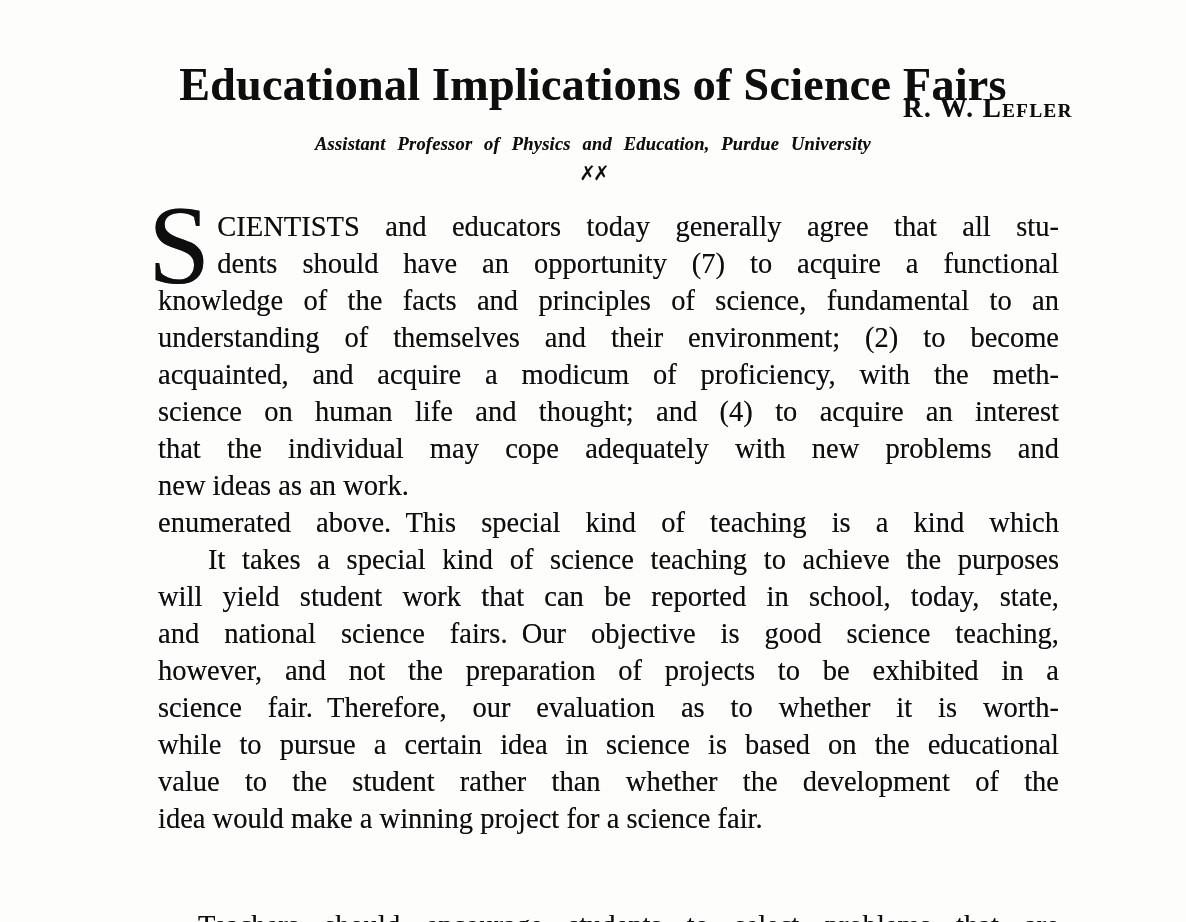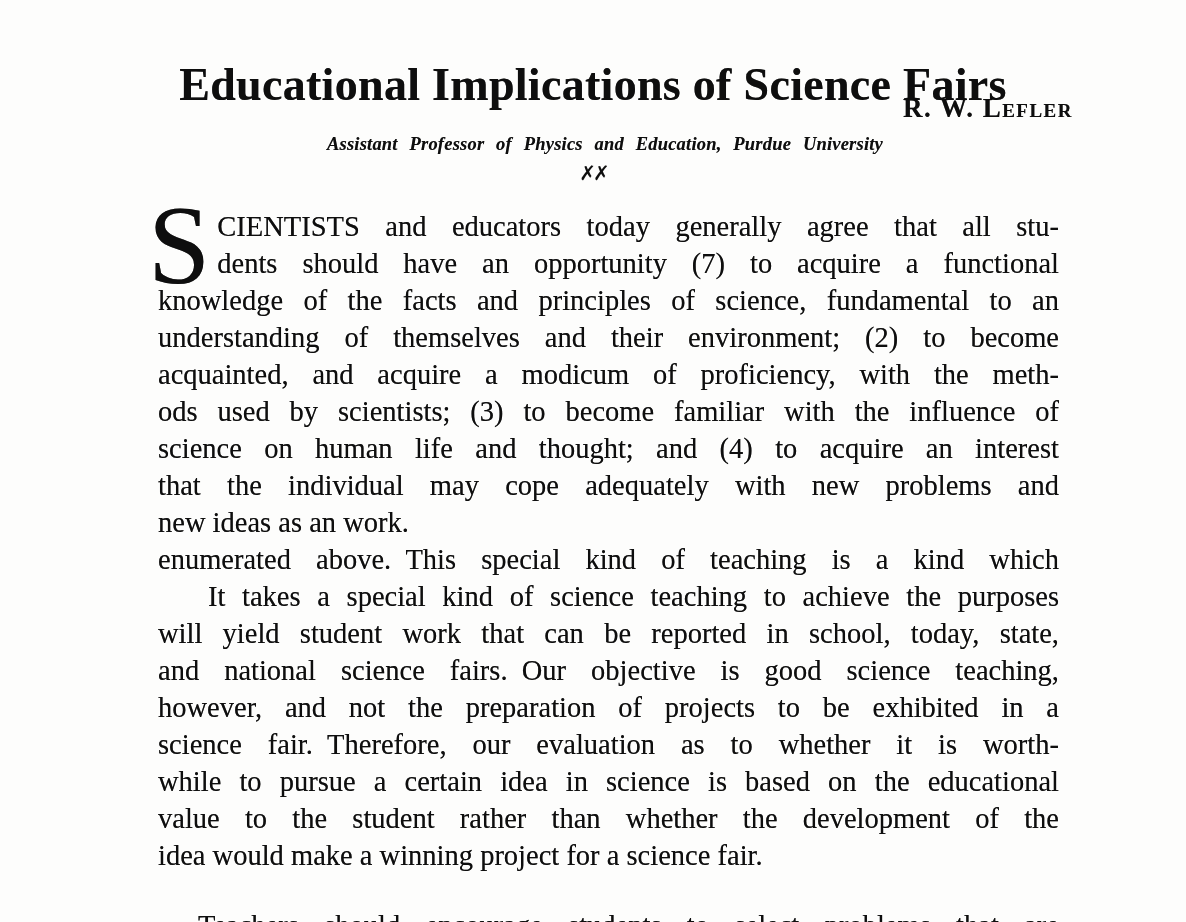--- a/index.html
+++ b/index.html
@@ -27,21 +27,21 @@
     top: 93px; left: 113px; width: 960px;
     text-align: right;
     font-size: 27px;
     font-weight: 600;
     font-variant: small-caps;
     letter-spacing: 1.5px;
     text-shadow: 0 0 0.4px rgba(0,0,0,0.5);
   }
   .affiliation {
     position: absolute;
-    top: 134px; left: 125px; width: 960px;
+    top: 134px; left: 113px; width: 960px;
     text-align: center;
     font-style: italic;
     font-weight: 700;
     font-size: 18.5px;
     word-spacing: 7px;
     letter-spacing: 0.2px;
     text-shadow: 0 0 0.4px rgba(0,0,0,0.45);
   }
   .ornament {
     position: absolute;
@@ -101,21 +101,20 @@
 
   <div class="body-text">
 
     <div class="para">
       <span class="dropcap">S</span>
       <div class="line">CIENTISTS and educators today generally agree that all stu-</div>
       <div class="line">dents should have an opportunity (7) to acquire a functional</div>
       <div class="line">knowledge of the facts and principles of science, fundamental to an</div>
       <div class="line">understanding of themselves and their environment; (2) to become</div>
       <div class="line">acquainted, and acquire a modicum of proficiency, with the meth-</div>
-      <div class="line">ods used by scientists; (3) to become familiar with the influence of</div>
       <div class="line">science on human life and thought; and (4) to acquire an interest</div>
       <div class="line">that the individual may cope adequately with new problems and</div>
       <div class="line flush">new ideas as an work.</div>
     </div>
 
     <div class="para">
       <div class="line">enumerated above. This special kind of teaching is a kind which</div>
       <div class="line indent">It takes a special kind of science teaching to achieve the purposes</div>
       <div class="line">will yield student work that can be reported in school, today, state,</div>
       <div class="line">and national science fairs. Our objective is good science teaching,</div>

